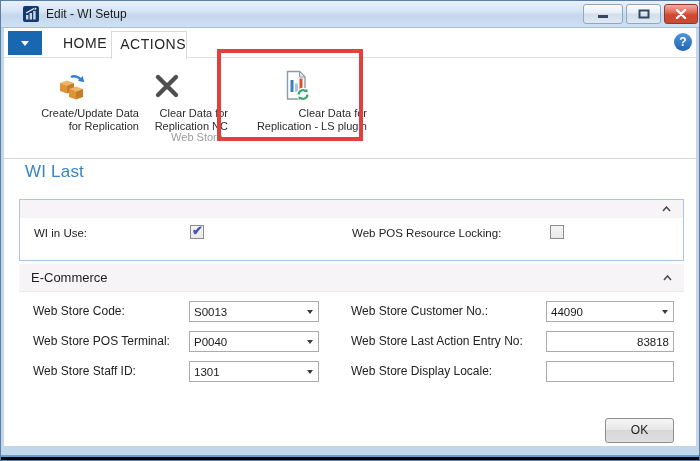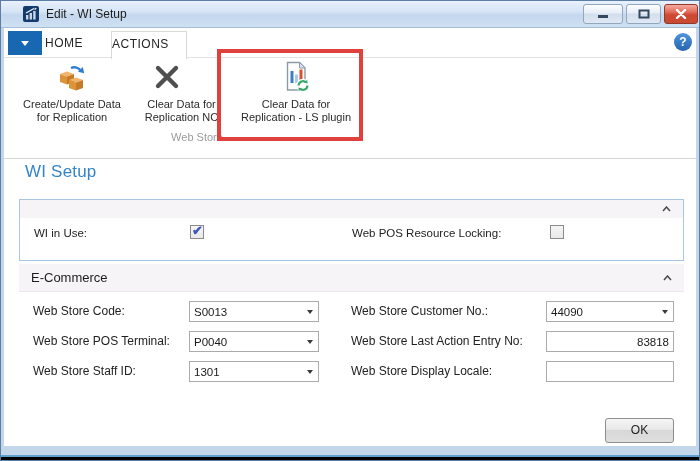--- a/index.html
+++ b/index.html
@@ -18,32 +18,32 @@
   .wbtn svg { display:block; margin:auto; margin-top:4px; }
   .wbtn.close { border-color:#93382b;
     background:linear-gradient(180deg,#f6ab9f 0%,#e06a59 40%,#cf4831 55%,#c94a33 100%); }
 
   
   .tabrow { position:absolute; left:0; top:27px; right:0; height:30px; background:#fff; }
   .tabline { position:absolute; left:3px; right:3px; top:56px; height:1px; background:#e2e2e2; z-index:2; }
   .menubtn { position:absolute; left:7px; top:30px; width:34px; height:24px; background:#1768b1; z-index:3; }
   .menubtn .tri { position:absolute; left:13px; top:10px; width:0; height:0;
     border-left:4px solid transparent; border-right:4px solid transparent; border-top:5px solid #fff; }
-  .tab { position:absolute; text-align:left; font-size:12px; letter-spacing:.5px; color:#252525; z-index:3; }
+  .tab { position:absolute; text-align:right; font-size:14px; letter-spacing:.5px; color:#252525; z-index:3; }
   .tab.home { left:44px; top:29px; width:62px; height:27px; line-height:27px; }
   .tab.actions { left:110px; top:30px; width:76px; height:28px; line-height:25px;
     background:#fff; border:1px solid #d9d9d9; border-bottom:none; }
   .helpbtn { position:absolute; left:673px; top:32px; width:18px; height:18px; border-radius:50%;
     background:linear-gradient(180deg,#4e94dd,#2565b0); color:#fff; font-size:12px; font-weight:bold;
     text-align:center; line-height:18px; z-index:3; }
 
   
   .ribbon { position:absolute; left:0; top:57px; right:0; height:100px; background:#fff; }
   .ribbonline { position:absolute; left:3px; right:3px; top:157px; height:1px; background:#d7d7d7; }
-  .act { position:absolute; top:3px; text-align:center; font-size:11px; line-height:12.5px; color:#2b2b2b; cursor:default; }
+  .act { position:absolute; top:12px; text-align:right; font-size:11px; line-height:12.5px; color:#2b2b2b; cursor:default; }
   .act .icon { width:32px; height:32px; margin:0 auto 5px auto; }
   .act1 { left:4px; width:134px; }
   .act2 { left:134px; width:93px; }
   .act2 .icon { margin-left:16px; }
   .act3 { left:224px; width:142px; }
   .grouplabel { position:absolute; left:144px; top:73px; width:104px; text-align:center;
     font-size:11px; color:#9c9c9c; }
 
   
   .pagetitle { position:absolute; left:24px; top:161px; font-size:17px; letter-spacing:.2px; color:#3585c8; }
@@ -168,21 +168,21 @@
           <path d="M18.8 30.2 l-0.4 -3.6 3.5 0.8 z" fill="#3aa76d"></path>
         </svg>
       </div>
       <div>Clear Data for</div>
       <div>Replication - LS plugin</div>
     </div>
     <div class="grouplabel">Web Store</div>
   </div>
   <div class="ribbonline"></div>
 
-  <div class="pagetitle">WI Setup</div>
+  <div class="pagetitle">WI Last</div>
 
   <div class="group1">
     <div class="strip">
       <svg class="chev" style="right:12px; top:6px;" width="9" height="6" viewBox="0 0 9 6">
         <polyline points="1,5 4.5,1 8,5" fill="none" stroke="#4a4a4a" stroke-width="1.5"></polyline>
       </svg>
     </div>
     <div class="glabel" style="left:14px; top:27px;">WI in Use:</div>
     <div class="cb" style="left:170px; top:25px;">
       <span class="mark">✔</span>

